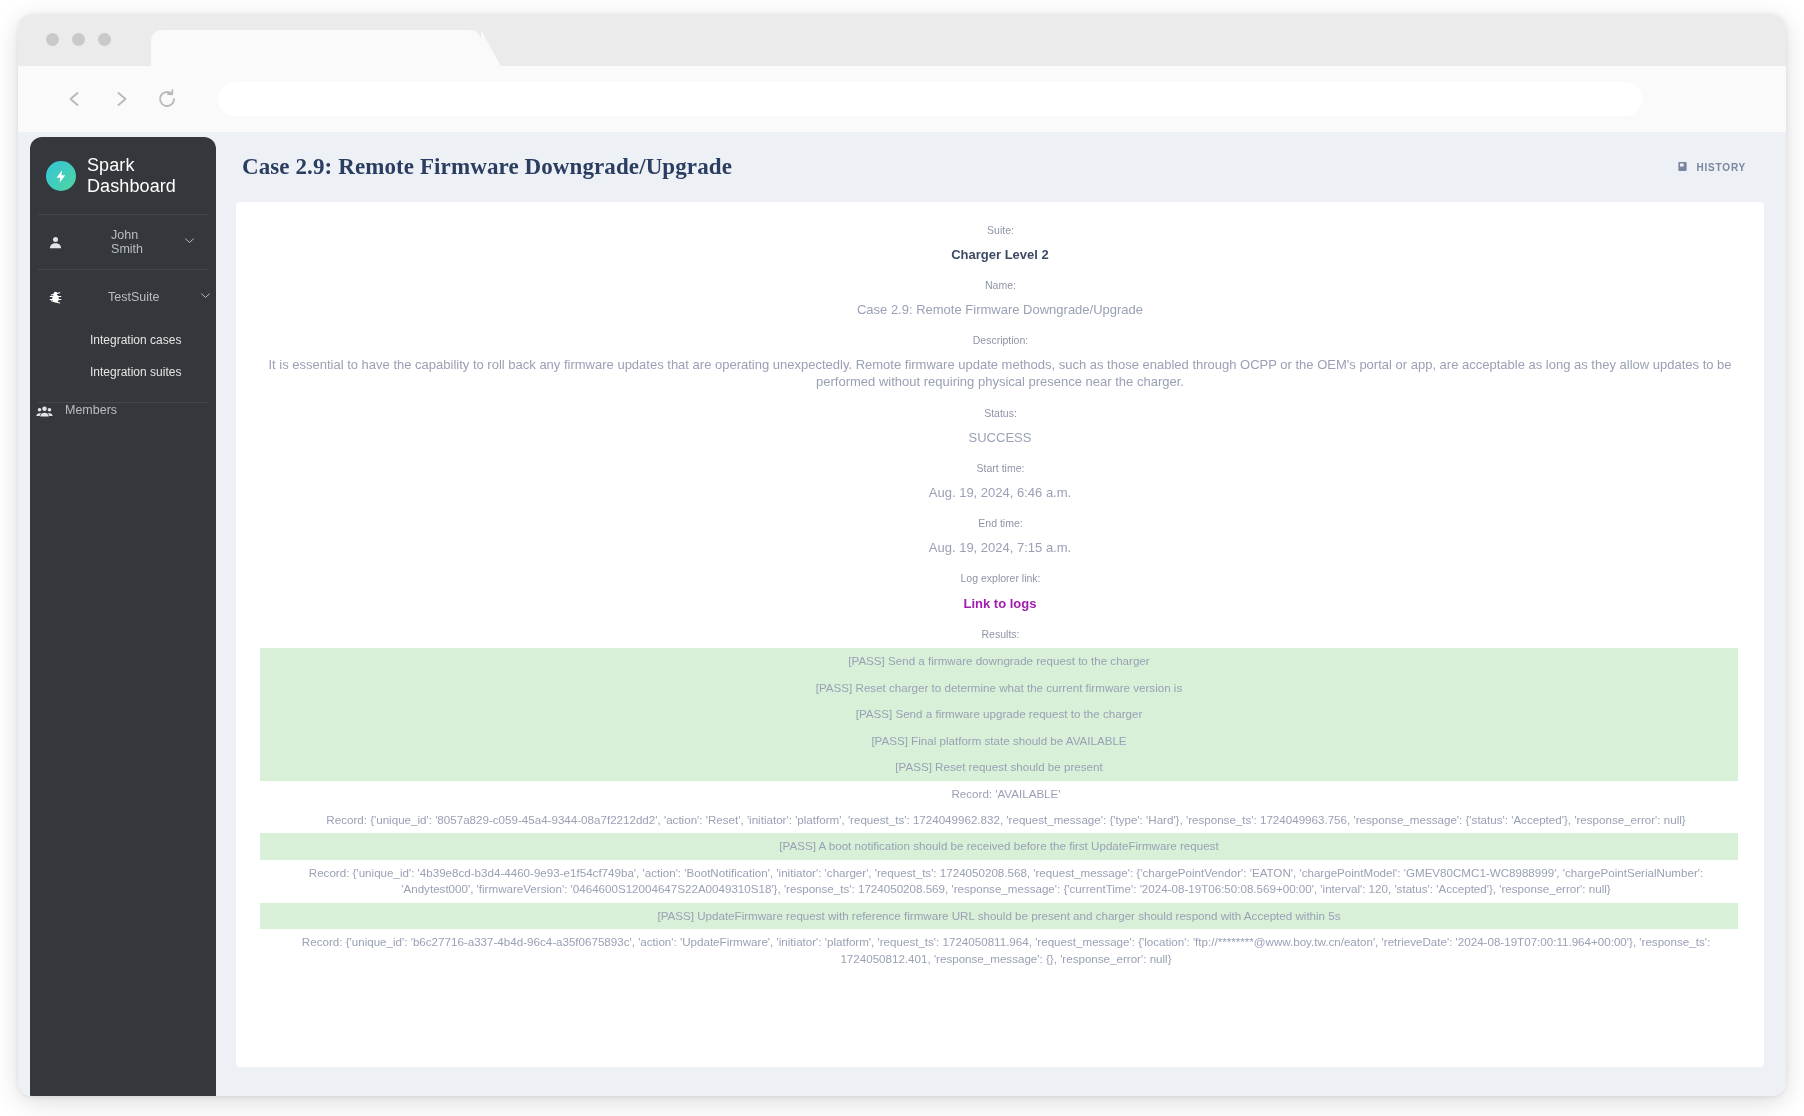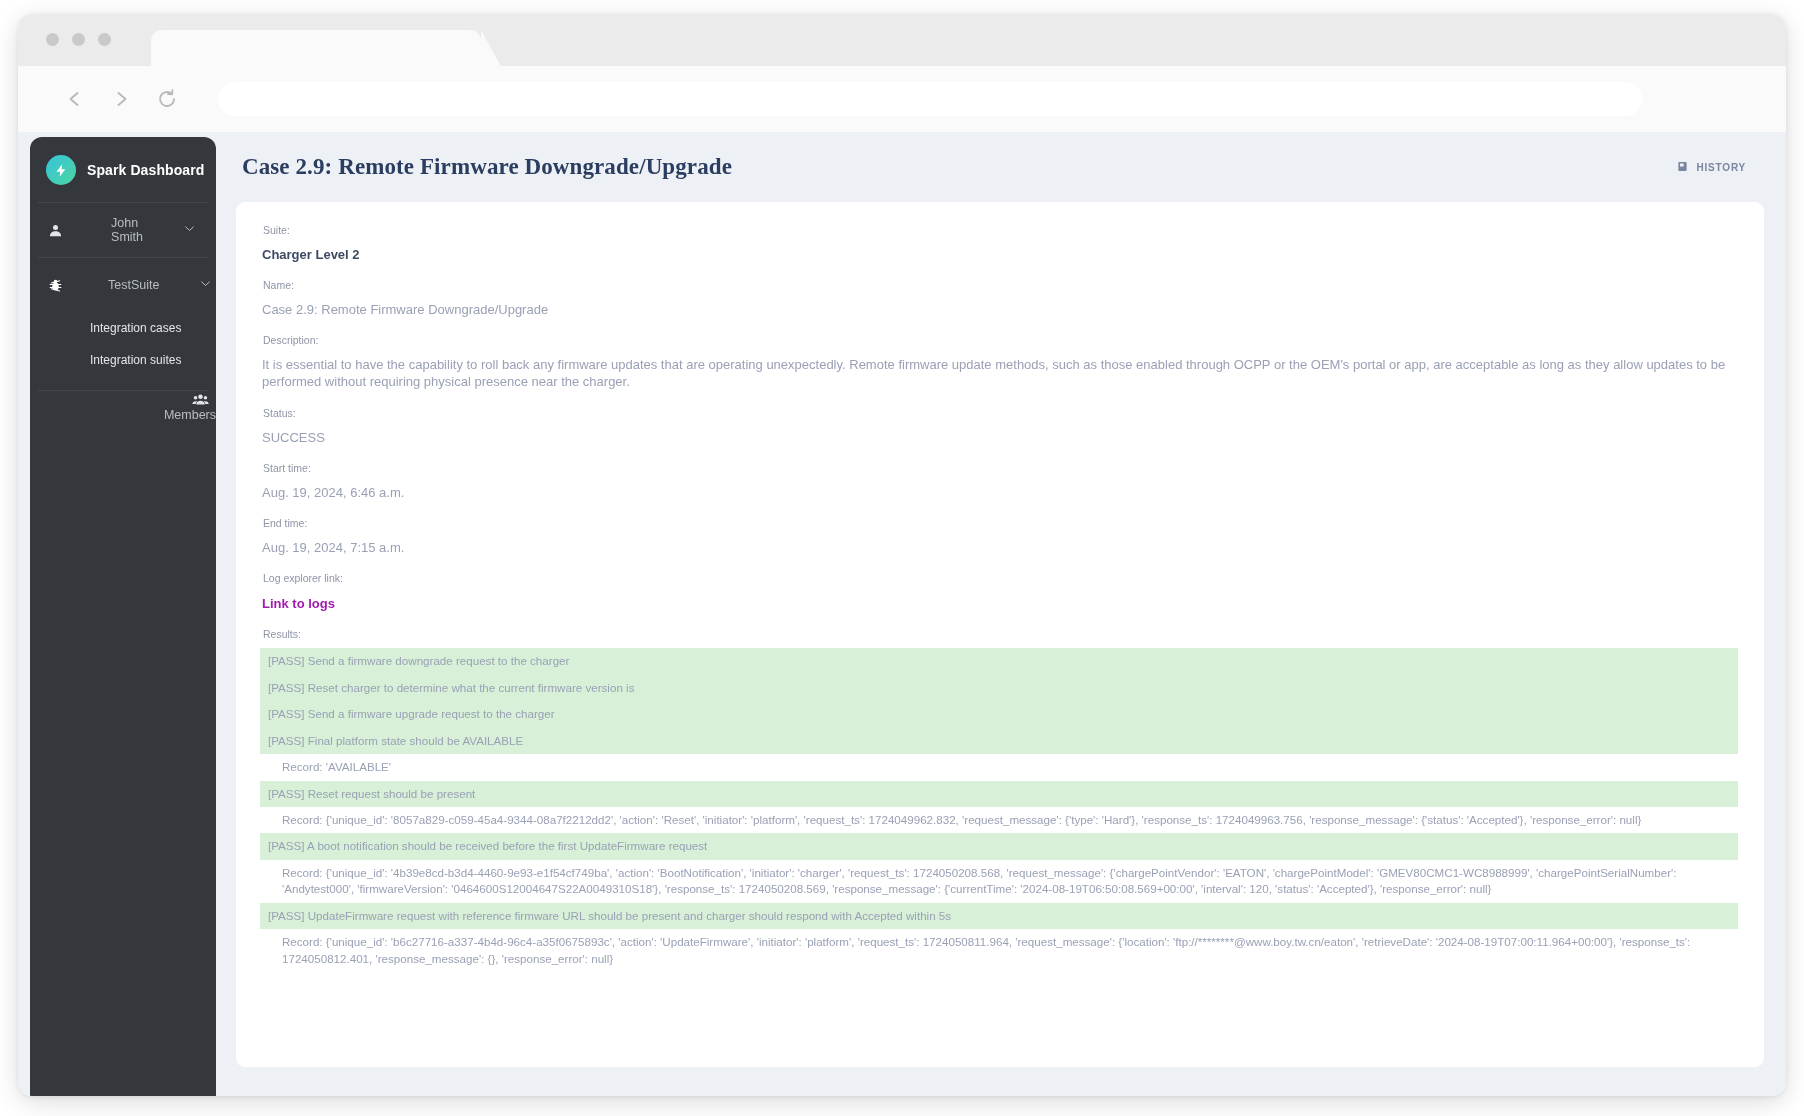--- a/index.html
+++ b/index.html
@@ -90,47 +90,46 @@
     gap: 11px;
     padding: 18px 0 17px 16px;
   }
   .brand-logo {
     width: 30px; height: 30px; border-radius: 50%;
     background: linear-gradient(135deg, #35c4da 0%, #4ed6a0 100%);
     display: flex; align-items: center; justify-content: center;
     flex: 0 0 30px;
   }
   .brand-name {
-    font-size: 14px; font-weight: bold; color: #ffffff;
+    font-size: 18px; font-weight: normal; color: #ffffff;
     letter-spacing: 0.1px;
   }
   .sb-sep { height: 1px; background: #44474c; margin: 0 8px; }
   .sb-group {
     display: flex; align-items: center;
     height: 54px;
     padding-left: 18px;
     font-size: 12.5px;
     color: #b9bdc2;
     gap: 40px;
   }
   .sb-group .ico { width: 24px; display:flex; align-items:center; }
   .sb-group .lbl { flex: 1; padding-left: 5px; }
   .sb-group .chev { padding-right: 20px; color:#b9bdc2; }
   .sb-sub {
     padding: 9px 0 9px 60px;
     font-size: 12px;
     color: #e5e5e5;
   }
   .sb-item {
-    display: flex; align-items: flex-end;
+    display: flex; align-items: flex-start;
     height: 50px;
-    padding-left: 18px;
+    padding-left: 6px;
     font-size: 12.5px;
     color: #b9bdc2;
-    flex-direction: column;
   }
   .sb-item .ico { width: 24px; display:flex; align-items:center; }
   .sb-item .lbl { padding-left: 5px; }
 
   
   .content {
     flex: 1;
     min-width: 0;
     padding: 0 22px 0 20px;
   }
@@ -146,24 +145,25 @@
   }
   .history-btn {
     display: flex; align-items: center; gap: 9px;
     font-size: 10px; font-weight: bold; letter-spacing: 0.8px;
     color: #7b84a0;
     padding-right: 12px;
   }
 
   .card {
     background: #ffffff;
-    border-radius: 9px;
+    border-radius: 4px;
     padding: 22px 26px 0 26px;
     height: 865px;
     overflow: hidden;
+    text-align: center;
   }
   .field { margin-bottom: 16px; }
   .f-label {
     font-size: 10.5px;
     color: #8e95a6;
     margin-bottom: 10px;
     padding-left: 1px;
   }
   .f-value {
     font-size: 13px;
@@ -355,22 +355,22 @@
           <div class="f-label">Log explorer link:</div>
           <a class="f-value link" href="#" style="text-decoration:none">Link to logs</a>
         </div>
 
         <div class="results-label">Results:</div>
         <div class="res-list">
             <div class="res-row pass">[PASS] Send a firmware downgrade request to the charger</div>
             <div class="res-row pass">[PASS] Reset charger to determine what the current firmware version is</div>
             <div class="res-row pass">[PASS] Send a firmware upgrade request to the charger</div>
             <div class="res-row pass">[PASS] Final platform state should be AVAILABLE</div>
+            <div class="res-row pass">[PASS] Reset request should be present</div>
             <div class="res-row record">Record: 'AVAILABLE'</div>
-            <div class="res-row pass">[PASS] Reset request should be present</div>
             <div class="res-row record">Record: {'unique_id': '8057a829-c059-45a4-9344-08a7f2212dd2', 'action': 'Reset', 'initiator': 'platform', 'request_ts': 1724049962.832, 'request_message': {'type': 'Hard'}, 'response_ts': 1724049963.756, 'response_message': {'status': 'Accepted'}, 'response_error': null}</div>
             <div class="res-row pass">[PASS] A boot notification should be received before the first UpdateFirmware request</div>
             <div class="res-row record">Record: {'unique_id': '4b39e8cd-b3d4-4460-9e93-e1f54cf749ba', 'action': 'BootNotification', 'initiator': 'charger', 'request_ts': 1724050208.568, 'request_message': {'chargePointVendor': 'EATON', 'chargePointModel': 'GMEV80CMC1-WC8988999', 'chargePointSerialNumber': 'Andytest000', 'firmwareVersion': '0464600S12004647S22A0049310S18'}, 'response_ts': 1724050208.569, 'response_message': {'currentTime': '2024-08-19T06:50:08.569+00:00', 'interval': 120, 'status': 'Accepted'}, 'response_error': null}</div>
             <div class="res-row pass">[PASS] UpdateFirmware request with reference firmware URL should be present and charger should respond with Accepted within 5s</div>
             <div class="res-row record">Record: {'unique_id': 'b6c27716-a337-4b4d-96c4-a35f0675893c', 'action': 'UpdateFirmware', 'initiator': 'platform', 'request_ts': 1724050811.964, 'request_message': {'location': 'ftp://********@www.boy.tw.cn/eaton', 'retrieveDate': '2024-08-19T07:00:11.964+00:00'}, 'response_ts': 1724050812.401, 'response_message': {}, 'response_error': null}</div>
           </div>
 
       </section>
     </main>
   </div>

